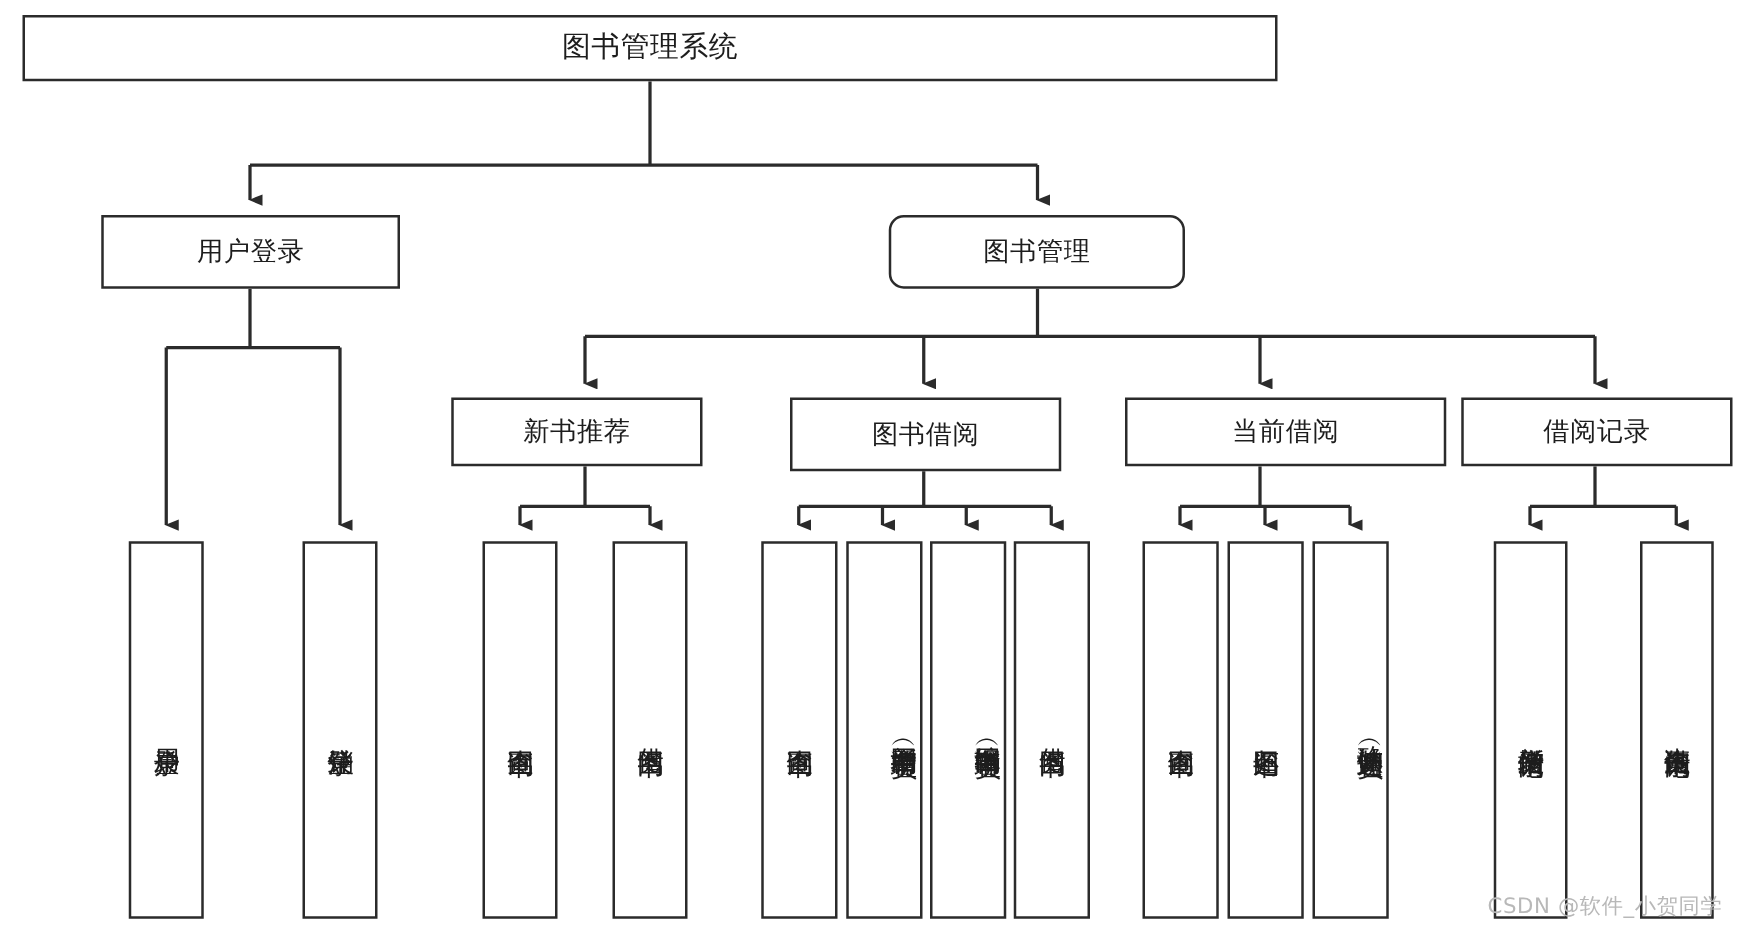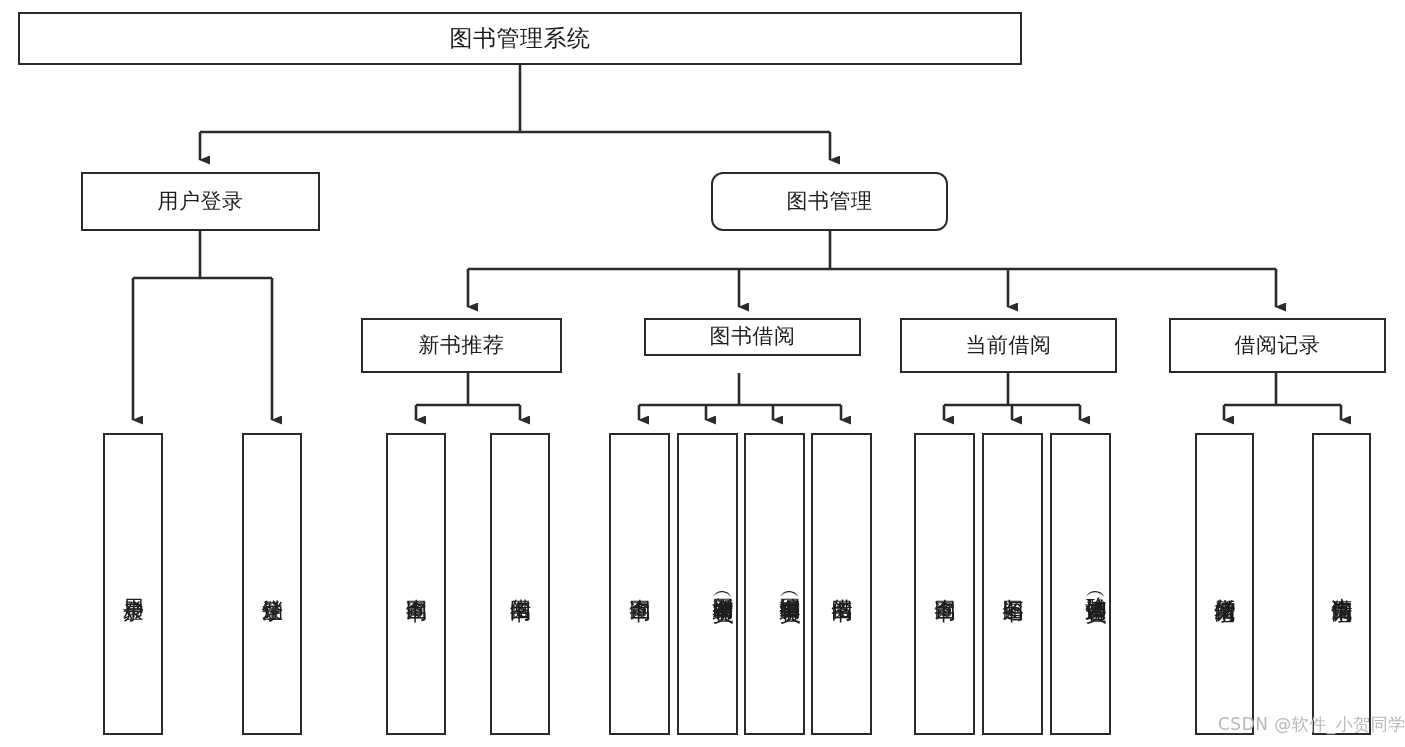--- a/index.html
+++ b/index.html
@@ -58,21 +58,20 @@
     justify-content: center;
   }
   .watermark {
     position: absolute;
     left: 1190px;
     top: 713px;
     font-size: 17px;
     color: #b8b8b8;
     white-space: nowrap;
     letter-spacing: 0.5px;
-    margin-left: 28px;
   }
 </style>
 </head>
 <body>
 
 <div id="diagram-root">
 
   <svg id="connectors" viewBox="0 0 1405 747">
     <defs>
       <marker id="arrowhead" markerWidth="9" markerHeight="11" refX="4.5" refY="10" orient="auto" markerUnits="userSpaceOnUse">
@@ -130,24 +129,24 @@
   <div class="node node-h" style="left:81px; top:172px; width:239px; height:59px;">
     <span>用户登录</span>
   </div>
   <div class="node node-h" style="left:711px; top:172px; width:237px; height:59px;border-radius:12px;">
     <span>图书管理</span>
   </div>
 
   <div class="node node-h" style="left:361px; top:318px; width:201px; height:55px;">
     <span>新书推荐</span>
   </div>
-  <div class="node node-h" style="left:632px; top:318px; width:217px; height:38px;margin-left:12px;">
+  <div class="node node-h" style="left:632px; top:318px; width:217px; height:59px;">
     <span>图书借阅</span>
   </div>
-  <div class="node node-h" style="left:900px; top:318px; width:217px; height:55px;">
+  <div class="node node-h" style="left:900px; top:318px; width:257px; height:55px;">
     <span>当前借阅</span>
   </div>
   <div class="node node-h" style="left:1169px; top:318px; width:217px; height:55px;">
     <span>借阅记录</span>
   </div>
 
   <div class="node node-v" style="left:103px; top:433px; width:60px; height:302px;">
     <span>用户登录</span>
   </div>
   <div class="node node-v" style="left:242px; top:433px; width:60px; height:302px;">

